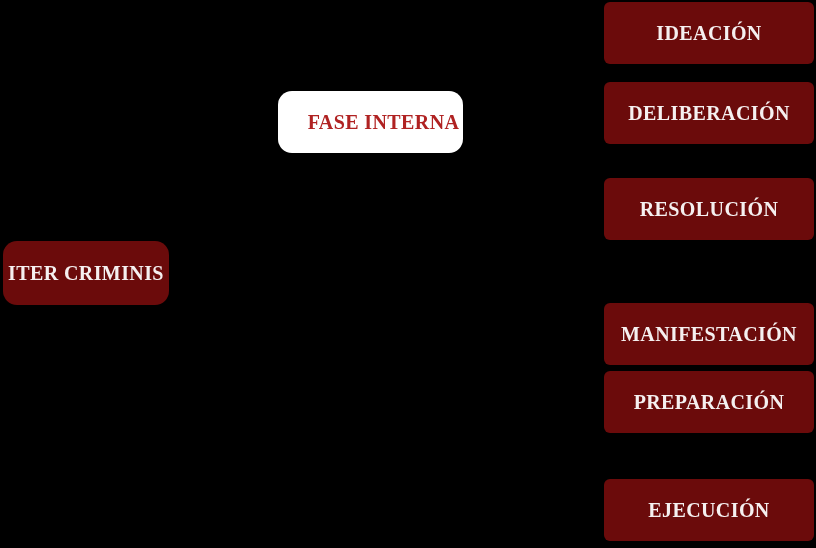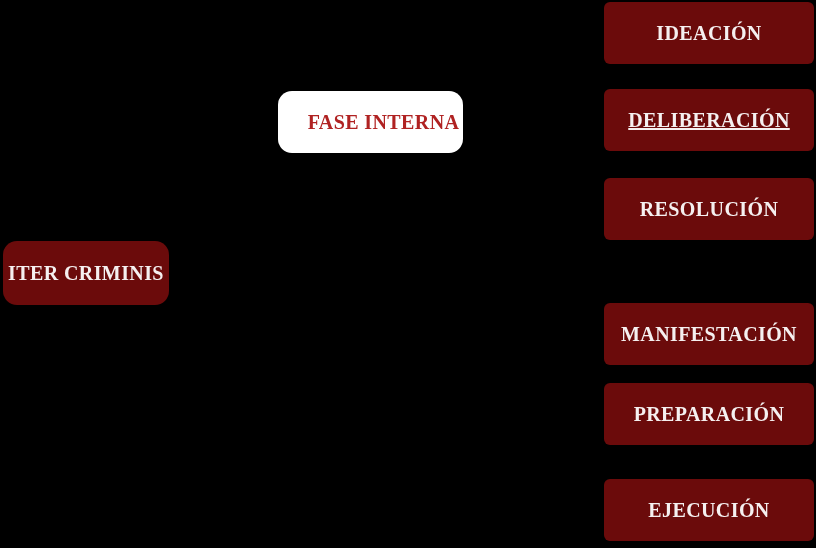--- a/index.html
+++ b/index.html
@@ -47,24 +47,24 @@
     background: var(--phase-fill, #ffffff);
     color: var(--phase-text, #b02222);
     left: 278px;
     width: 185px;
     height: 62px;
     padding-left: 26px;
   }
   #phase-interna  { top: 91px; }
   #phase-externa  { top: 392px; }
   #step-ideacion      { top: 2px; }
-  #step-deliberacion  { top: 89px; text-decoration: underline; }
+  #step-deliberacion  { top: 82px; }
   #step-resolucion    { top: 178px; }
   #step-manifestacion { top: 303px; }
-  #step-preparacion   { top: 383px; text-align: right; }
+  #step-preparacion   { top: 371px; text-align: right; }
   #step-ejecucion     { top: 479px; }
 </style>
 </head>
 <body>
 
 <div class="canvas">
 
   <div class="node node--root">
     <span>ITER CRIMINIS</span>
   </div>

